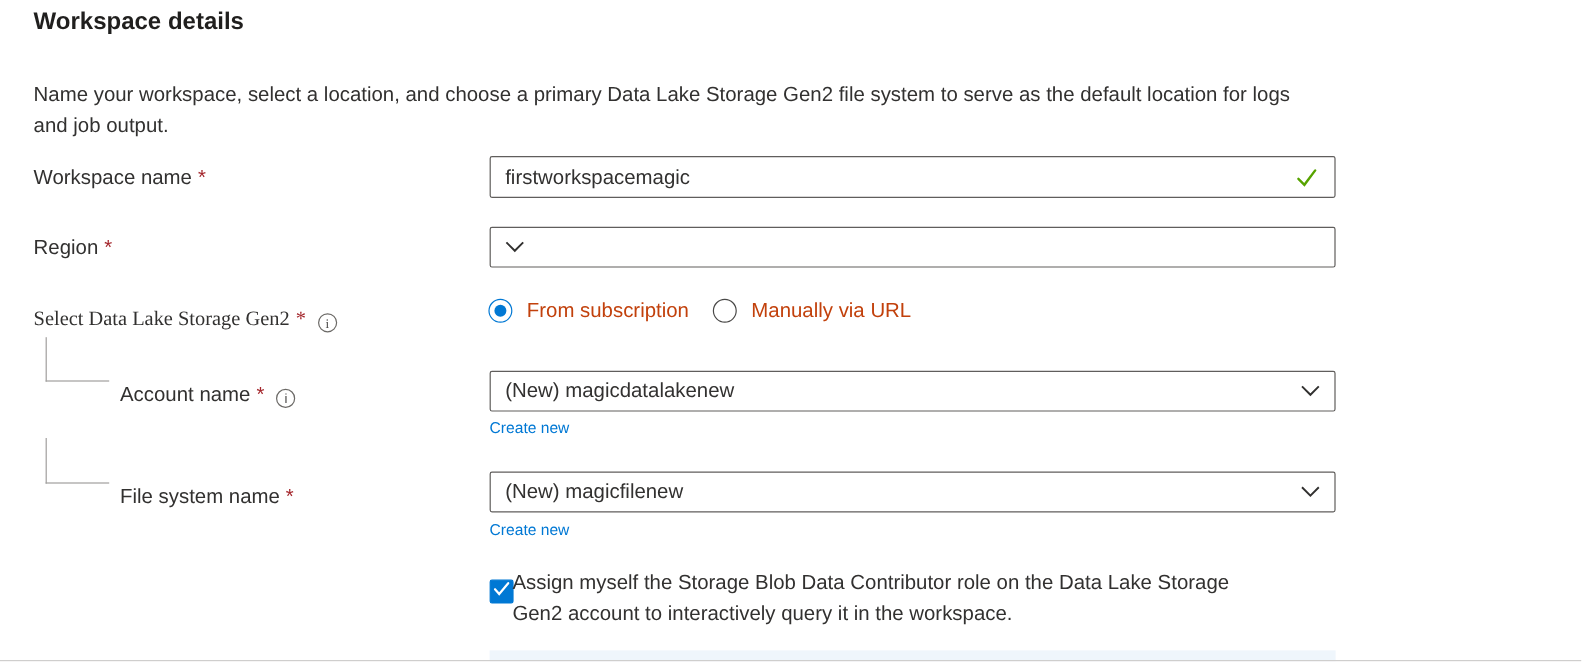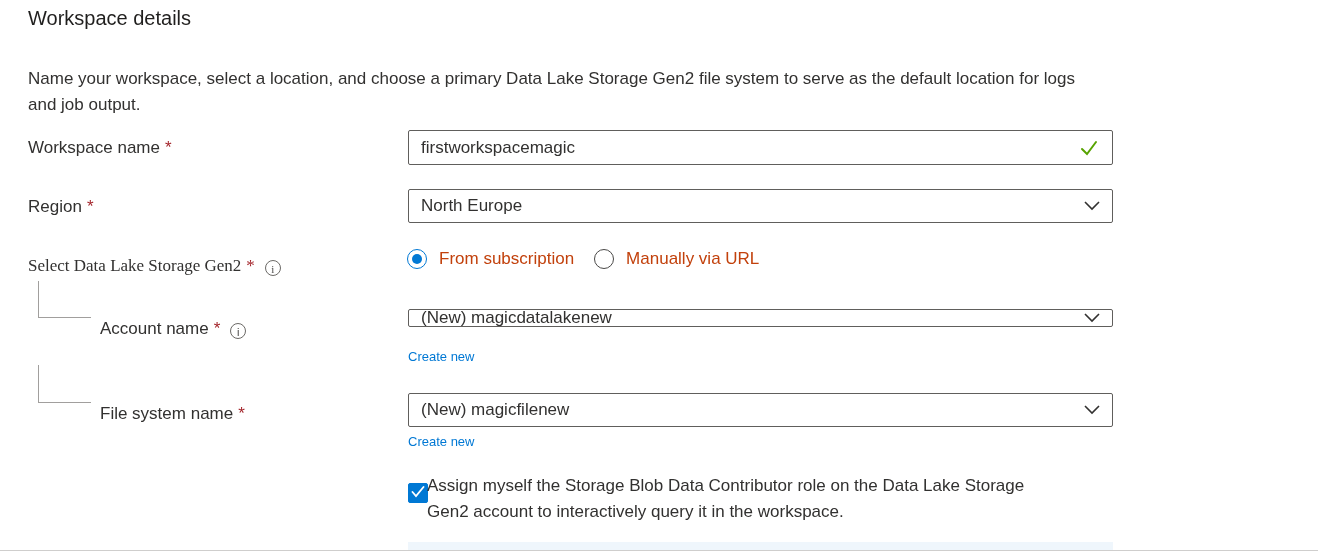--- a/index.html
+++ b/index.html
@@ -6,21 +6,21 @@
   .page{
     position:relative;
     width:1318px;height:556px;
     background:#ffffff;
     font-family:"Liberation Sans",sans-serif;
     color:#323130;
     overflow:hidden;
   }
   .title{
     position:absolute;left:28px;top:7px;
-    font-size:20px;font-weight:400;color:#201f1e;
+    font-size:20px;font-weight:700;color:#201f1e;
   }
   .desc{
     position:absolute;left:28px;top:49px;width:1056px;
     font-size:17px;line-height:26px;color:#323130;
   }
   .lbl{position:absolute;font-size:17px;color:#323130;white-space:nowrap;}
   .req{color:#a4262c;margin-left:5px;}
   .info-icon{
     display:inline-block;width:16px;height:16px;
     border:1px solid #6b6966;border-radius:50%;
@@ -104,21 +104,20 @@
       <svg width="22" height="22" viewBox="0 0 22 22">
           <path d="M4 12 l5 5 L18 5" fill="none" stroke="#57a300" stroke-width="2" stroke-linecap="round"></path>
         </svg>
     </span>
   </div>
 
   <div class="lbl" style="left:28px;top:197px;">
     <span>Region</span><span class="req">*</span>
   </div>
   <div class="field" style="top:189px;height:34px;">
-    <span class="value">North Europe</span>
     <span class="icon-wrap">
       <svg width="16" height="10" viewBox="0 0 16 10">
           <path d="M1 1 l7 7 L15 1" fill="none" stroke="#323130" stroke-width="1.6"></path>
         </svg>
     </span>
   </div>
 
   <div class="lbl" style="left:28px;top:256px;font-family:Liberation Serif, serif;">
     <span>Select Data Lake Storage Gen2</span><span class="req">*</span><span class="info-icon">i</span>
   </div>
@@ -129,21 +128,21 @@
     <span class="radio radio--unselected"></span>
     <span class="radio-label">Manually via URL</span>
   </div>
 
   <div class="tree tree1"></div>
   <div class="tree tree2"></div>
 
   <div class="lbl" style="left:100px;top:319px;">
     <span>Account name</span><span class="req">*</span><span class="info-icon">i</span>
   </div>
-  <div class="field" style="top:309px;height:18px;justify-content:space-between;">
+  <div class="field" style="top:309px;height:34px;justify-content:space-between;">
     <span class="value">(New) magicdatalakenew</span>
     <span class="icon-wrap">
       <svg width="16" height="10" viewBox="0 0 16 10">
           <path d="M1 1 l7 7 L15 1" fill="none" stroke="#323130" stroke-width="1.6"></path>
         </svg>
     </span>
   </div>
   <a class="link" style="top:349px;">Create new</a>
 
   <div class="lbl" style="left:100px;top:404px;">

